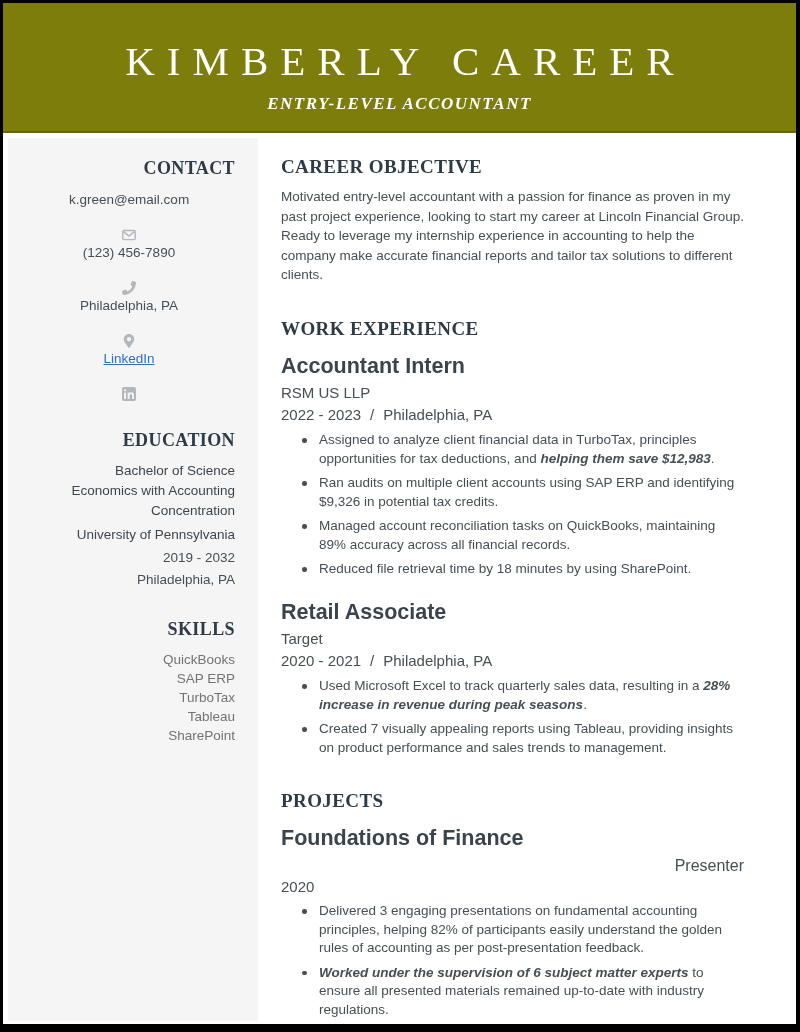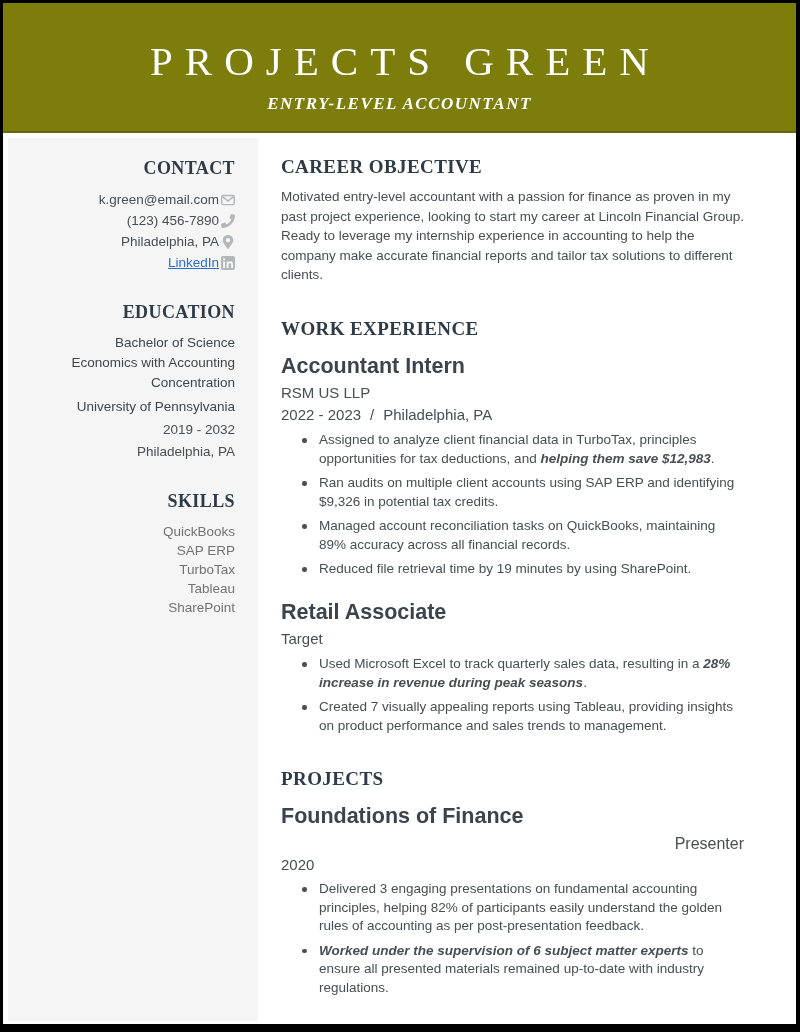--- a/index.html
+++ b/index.html
@@ -69,23 +69,24 @@
     font-weight:700;
     font-size:19px;
     letter-spacing:.4px;
     color:#2e3b46;
     margin:0 0 9px 0;
   }
   .sidebar .h-serif{font-size:18px;margin-bottom:10px;}
   
   .citem{
     display:flex;justify-content:flex-end;align-items:center;
-    gap:2px;
+    gap:18px;
     font-size:13.5px;line-height:21px;
     color:#474e54;
+    flex-direction:column;
   }
   .citem a{color:#2b6fce;text-decoration:underline;}
   .cicon{width:14px;height:14px;display:inline-flex;flex:0 0 14px;}
   .cicon svg{width:14px;height:14px;}
   .side-section{margin-bottom:29px;}
   .edu-line{font-size:13.5px;line-height:20px;color:#474e54;}
   .edu-degree,.edu-field{color:#3e464d;}
   .edu-school{margin-top:4px;color:#3e464d;}
   .edu-dates{margin-top:3px;}
   .edu-loc{margin-top:2px;}
@@ -122,21 +123,21 @@
   .bi{font-weight:700;font-style:italic;}
   .proj-role{font-size:16px;color:#474e54;line-height:21px;text-align:right;}
   .proj-dates{font-size:15px;color:#474e54;line-height:21px;}
 </style>
 </head>
 <body>
 
 <div class="page">
 
   <header class="banner">
-    <h1>PROJECTS GREEN</h1>
+    <h1>KIMBERLY CAREER</h1>
     <div class="subtitle">ENTRY-LEVEL ACCOUNTANT</div>
   </header>
 
   <div class="content">
 
     <aside class="sidebar">
 
       <div class="side-section">
         <h2 class="h-serif">CONTACT</h2>
 
@@ -214,27 +215,30 @@
         <div class="job">
           <h3 class="job-title">Accountant Intern</h3>
           <div class="company">RSM US LLP</div>
           <div class="meta">
             <span>2022 - 2023</span><span class="sep">/</span><span>Philadelphia, PA</span>
           </div>
           <ul class="bullets">
             <li><span>Assigned to analyze client financial data in TurboTax, principles opportunities for tax deductions, and </span><span class="bi">helping them save $12,983</span><span>.</span></li>
             <li><span>Ran audits on multiple client accounts using SAP ERP and identifying $9,326 in potential tax credits.</span><span class="bi"></span><span></span></li>
             <li><span>Managed account reconciliation tasks on QuickBooks, maintaining 89% accuracy across all financial records.</span><span class="bi"></span><span></span></li>
-            <li><span>Reduced file retrieval time by 19 minutes by using SharePoint.</span><span class="bi"></span><span></span></li>
+            <li><span>Reduced file retrieval time by 18 minutes by using SharePoint.</span><span class="bi"></span><span></span></li>
           </ul>
         </div>
 
         <div class="job">
           <h3 class="job-title">Retail Associate</h3>
           <div class="company">Target</div>
+          <div class="meta">
+            <span>2020 - 2021</span><span class="sep">/</span><span>Philadelphia, PA</span>
+          </div>
           <ul class="bullets">
             <li><span>Used Microsoft Excel to track quarterly sales data, resulting in a </span><span class="bi">28% increase in revenue during peak seasons</span><span>.</span></li>
             <li><span>Created 7 visually appealing reports using Tableau, providing insights on product performance and sales trends to management.</span><span class="bi"></span><span></span></li>
           </ul>
         </div>
       </section>
 
       <section class="section">
         <h2 class="h-serif">PROJECTS</h2>
 

